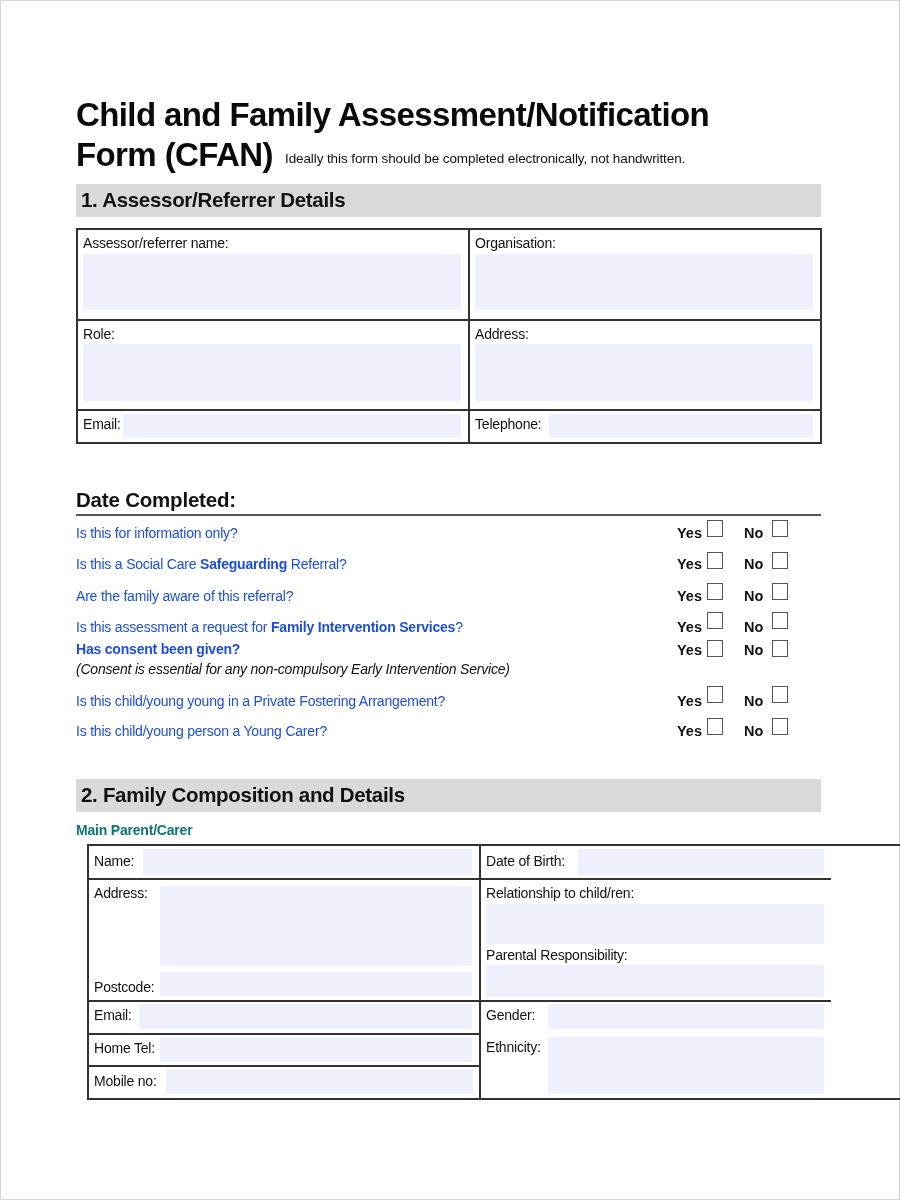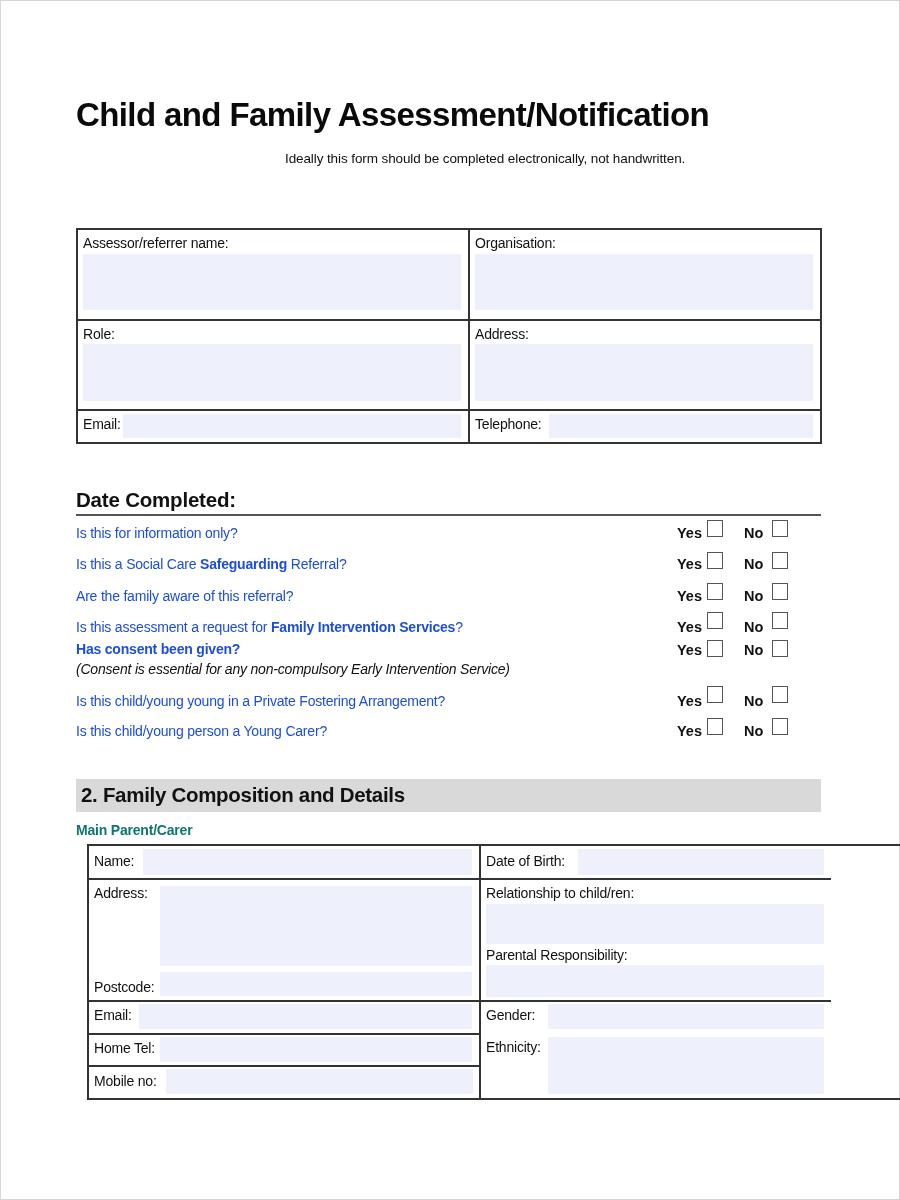--- a/index.html
+++ b/index.html
@@ -61,22 +61,26 @@
       position: absolute; left: 75px; top: 821px; font-size: 14px; font-weight: bold; color: #0f766e; white-space: nowrap;
       letter-spacing: -0.2px;
     }
   </style>
 </head>
 <body>
 
 <div class="page">
 
   <div class="title1">Child and Family Assessment/Notification</div>
+  <div class="title2">Form (CFAN)</div>
   <div class="subtitle">Ideally this form should be completed electronically, not handwritten.</div>
 
+  <div class="section-header" style="top:183px;">
+    <span>1. Assessor/Referrer Details</span>
+  </div>
 
   <div class="grid" style="left:75px; top:227px; width:746px; height:216px;">
     <div class="vline" style="left:390px; top:0; height:212px;"></div>
     <div class="hline" style="left:0; top:89px; width:742px;"></div>
     <div class="hline" style="left:0; top:179px; width:742px;"></div>
 
     <div class="lbl" style="left:5px; top:5px;">Assessor/referrer name:</div>
     <textarea class="field" style="left: 5px; top: 24px; width: 378px; height: 56px;"></textarea>
     <div class="lbl" style="left:397px; top:5px;">Organisation:</div>
     <textarea class="field" style="left: 397px; top: 24px; width: 338px; height: 56px;"></textarea>

